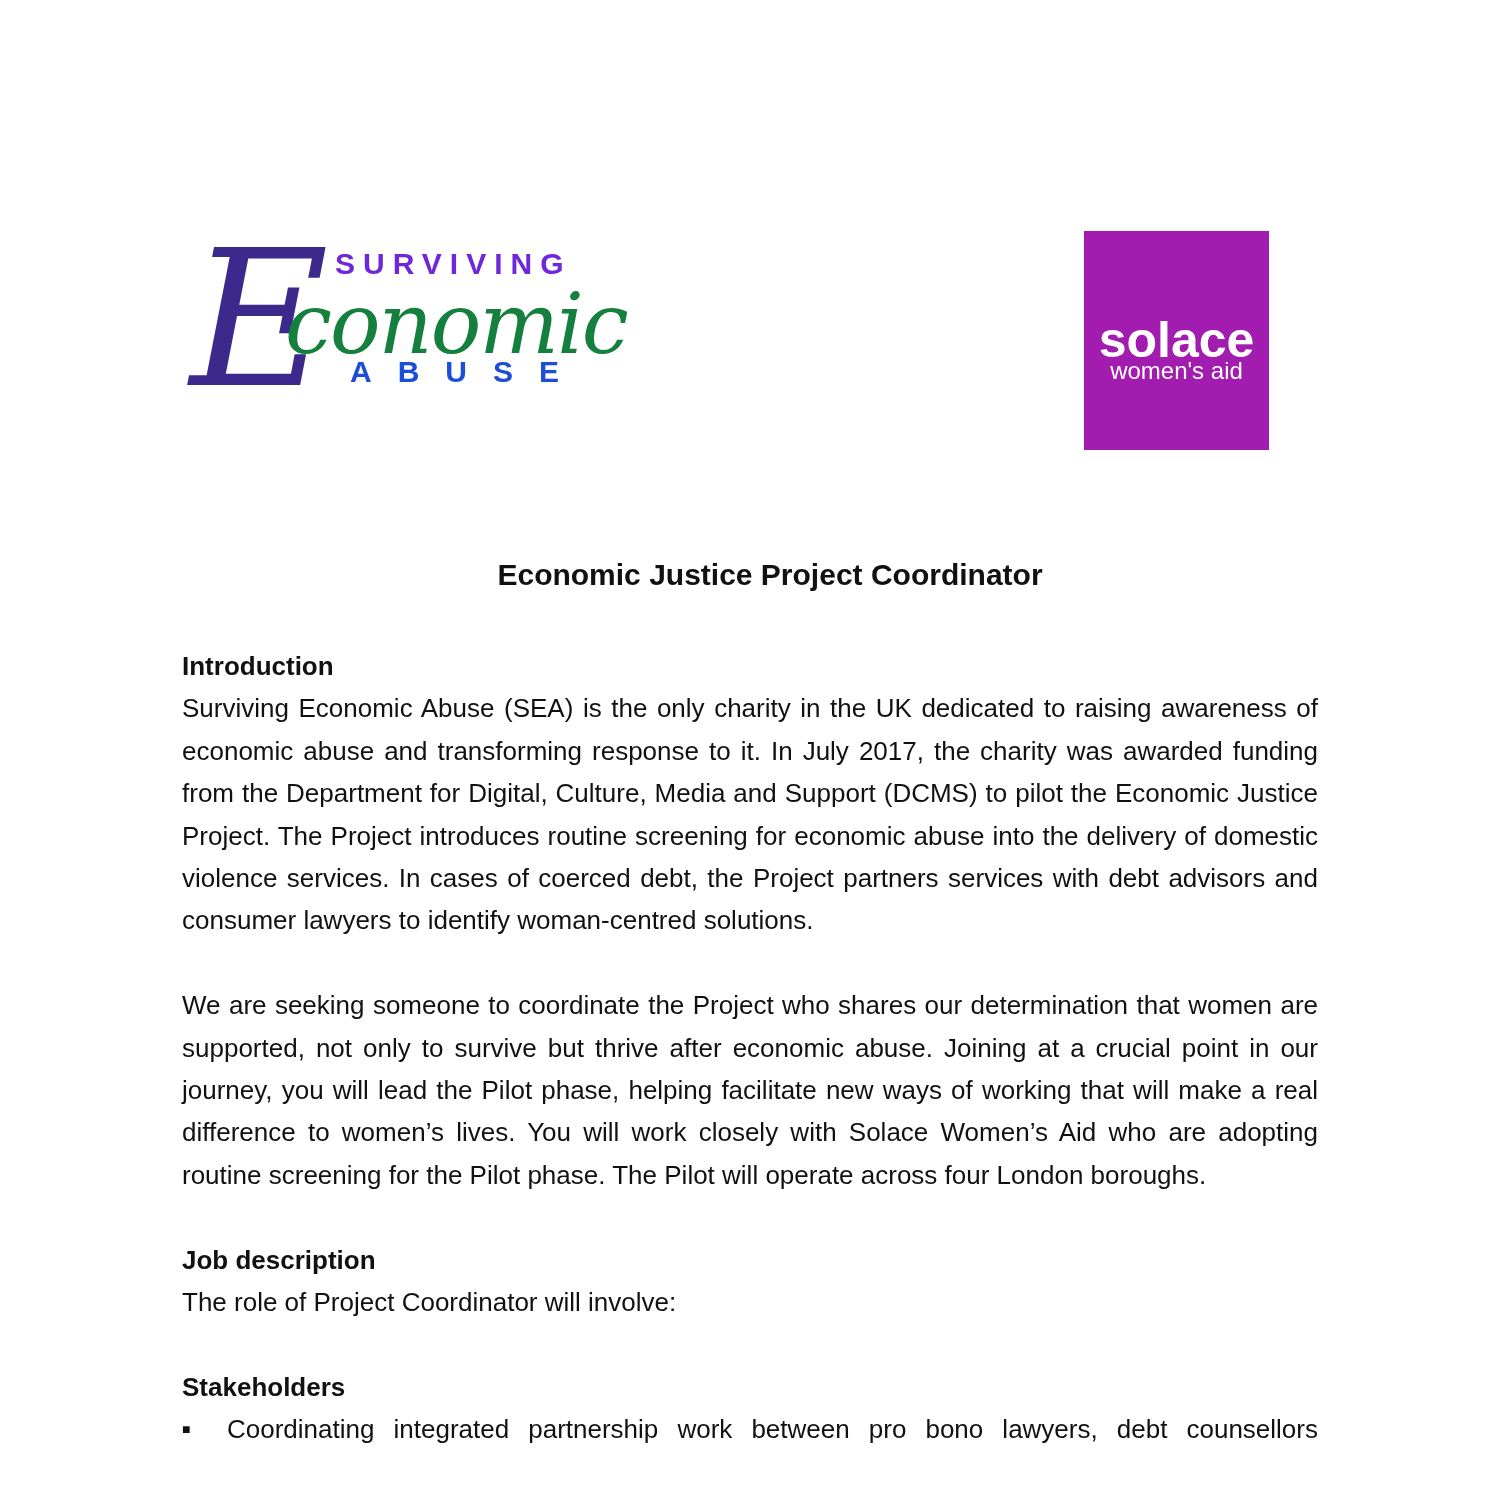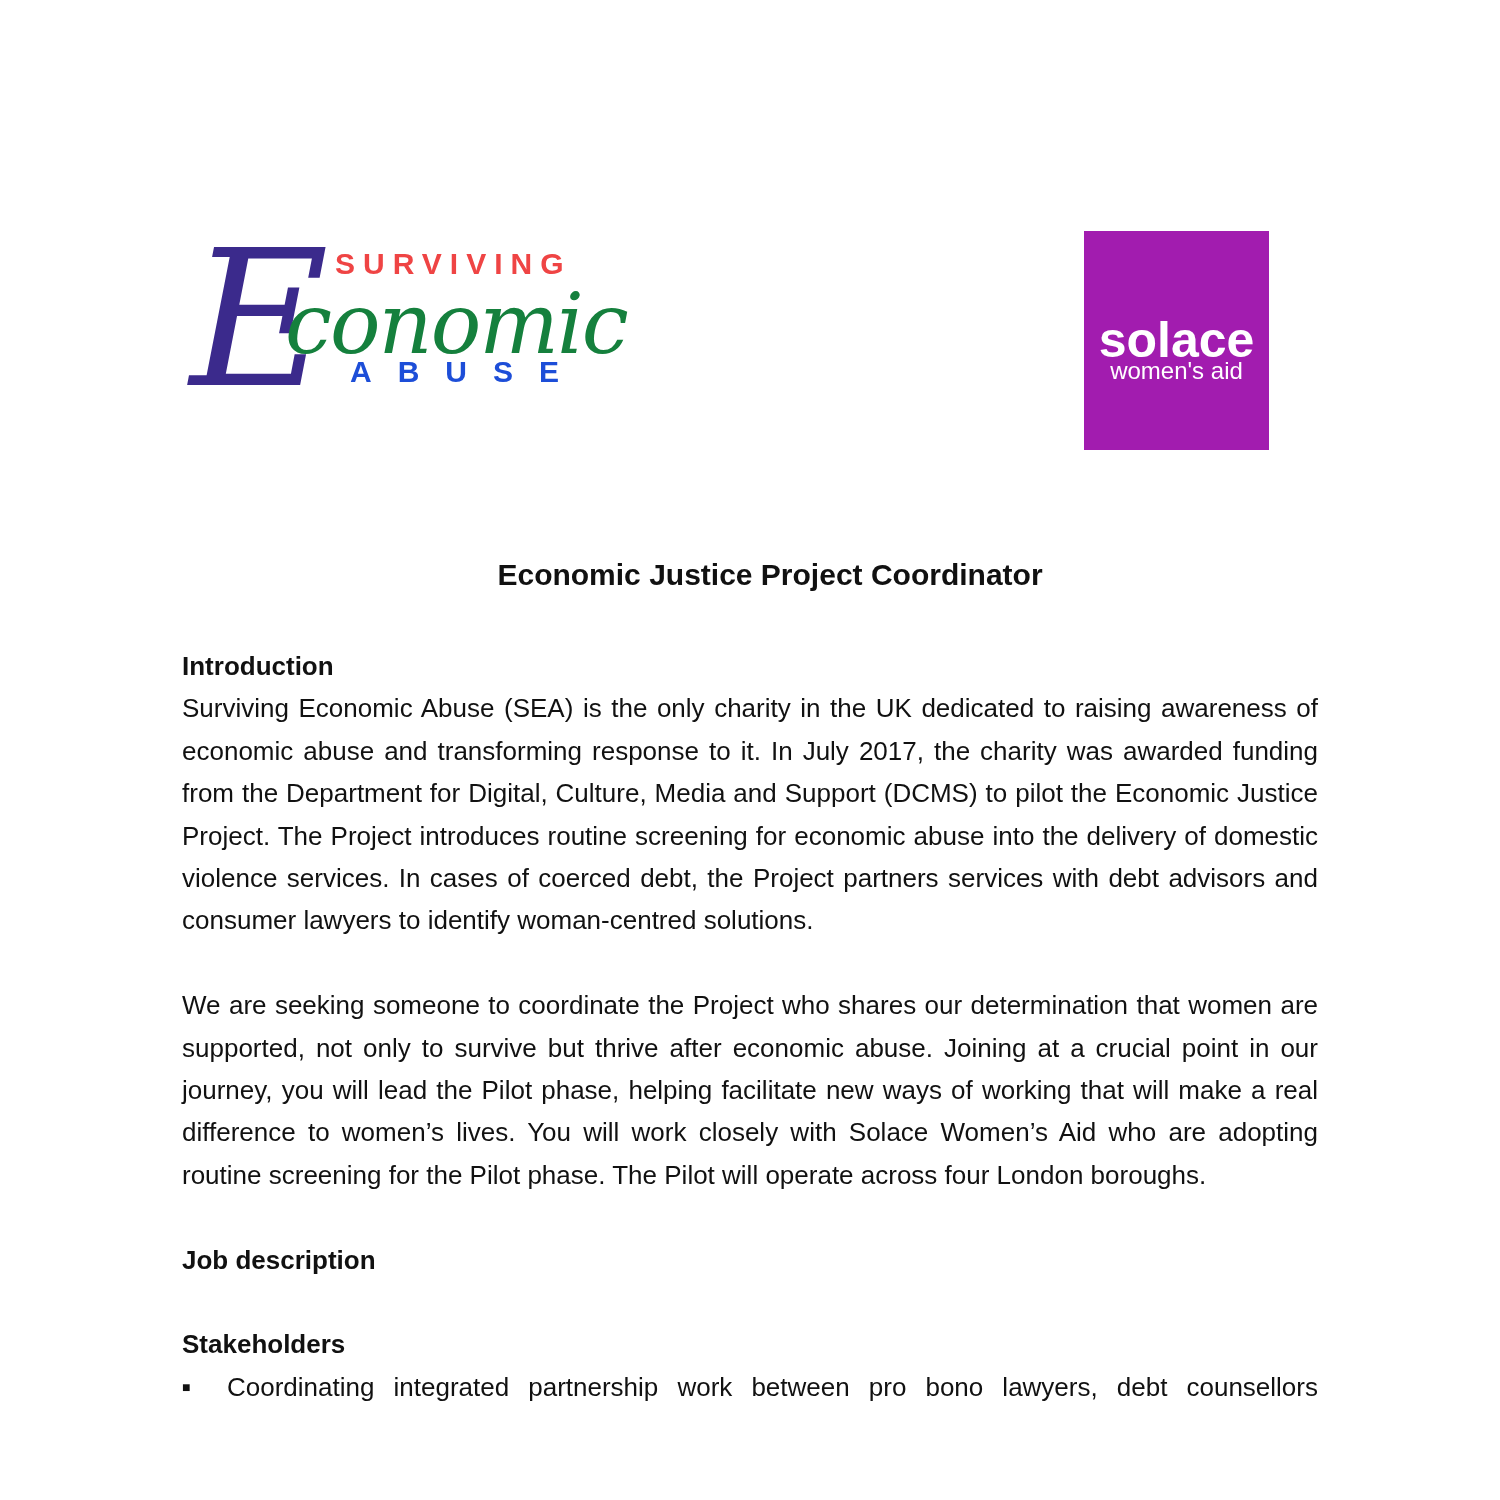--- a/index.html
+++ b/index.html
@@ -2,21 +2,21 @@
 <html><head>
 <meta charset="utf-8">
 <style>
   html, body { margin: 0; padding: 0; background: #ffffff; }
   body { width: 1500px; height: 1500px; position: relative; overflow: hidden;
          font-family: "Liberation Sans", sans-serif; color: #111; }
   .logo-sea { position: absolute; left: 190px; top: 225px; width: 370px; height: 190px; }
   .sea-e { position: absolute; left: 0; top: 0; font-family: "DejaVu Serif", serif; font-style: italic;
            font-size: 190px; line-height: 190px; color: #3b2a8c; }
   .sea-surviving { position: absolute; left: 145px; top: 22px; font-size: 30px; font-weight: bold;
-           letter-spacing: 8px; color: #ef4444; }
+           letter-spacing: 8px; color: #6d28d9; }
   .sea-conomic { position: absolute; left: 95px; top: 50px; font-family: "DejaVu Serif", serif; font-style: italic;
            font-size: 84px; color: #15803d; letter-spacing: -2px; }
   .sea-abuse { position: absolute; left: 160px; top: 130px; font-size: 30px; font-weight: bold;
            letter-spacing: 26px; color: #1d4ed8; }
   .logo-solace { position: absolute; left: 1084px; top: 231px; width: 185px; height: 219px;
            background: #a21caf; color: #fff; text-align: center; }
   .solace-main { position: absolute; left: 0; right: 0; top: 84px; font-size: 50px; font-weight: bold; line-height: 50px; }
   .solace-sub { position: absolute; left: 0; right: 0; top: 130px; font-size: 24px; line-height: 20px; }
   .title { position: absolute; left: 0; width: 1500px; top: 558px; text-align: center;
            font-size: 30px; font-weight: bold; padding-left: 20px; }
@@ -46,19 +46,20 @@
 
 <div class="title">Economic Justice Project Coordinator</div>
 
 <div class="content">
   <p class="h">Introduction</p>
   <p class="p">Surviving Economic Abuse (SEA) is the only charity in the UK dedicated to raising awareness of economic abuse and transforming response to it. In July 2017, the charity was awarded funding from the Department for Digital, Culture, Media and Support (DCMS) to pilot the Economic Justice Project. The Project introduces routine screening for economic abuse into the delivery of domestic violence services. In cases of coerced debt, the Project partners services with debt advisors and consumer lawyers to identify woman-centred solutions.</p>
   <div class="gap"></div>
   <p class="p">We are seeking someone to coordinate the Project who shares our determination that women are supported, not only to survive but thrive after economic abuse. Joining at a crucial point in our journey, you will lead the Pilot phase, helping facilitate new ways of working that will make a real difference to women’s lives.  You will work closely with Solace Women’s Aid who are adopting routine screening for the Pilot phase. The Pilot will operate across four London boroughs.</p>
   <div class="gap"></div>
   <p class="h">Job description</p>
+  <p class="p">The role of Project Coordinator will involve:</p>
   <div class="gap"></div>
   <p class="h">Stakeholders</p>
   <div class="bullet">
     <span class="mark">■</span>
     <span class="txt">Coordinating integrated partnership work between pro bono lawyers, debt counsellors</span>
   </div>
 </div>
 
 </body></html>

